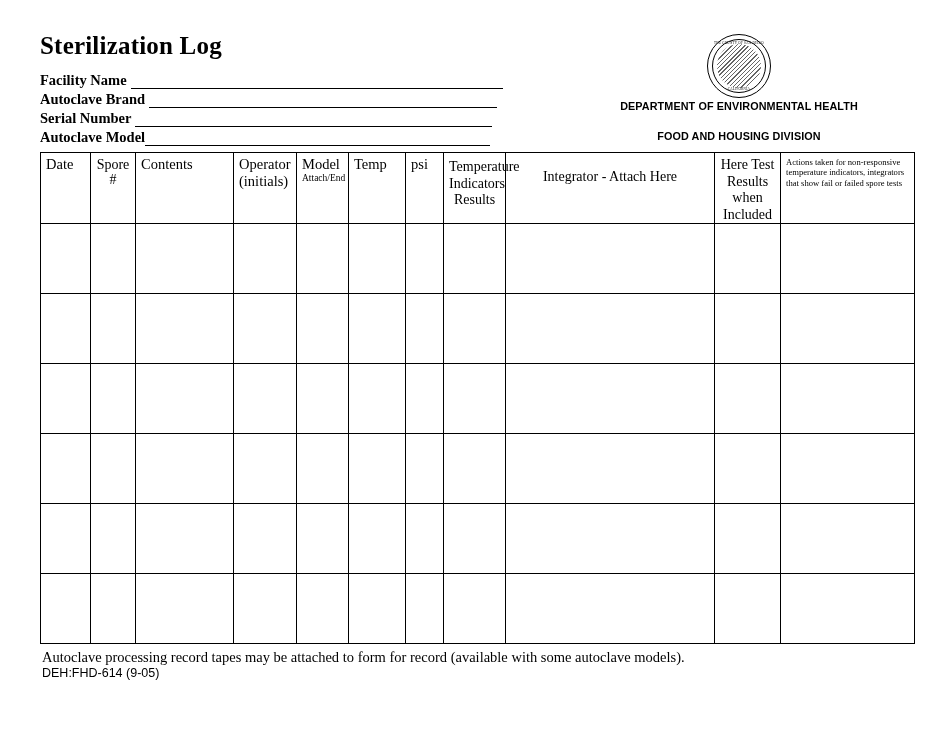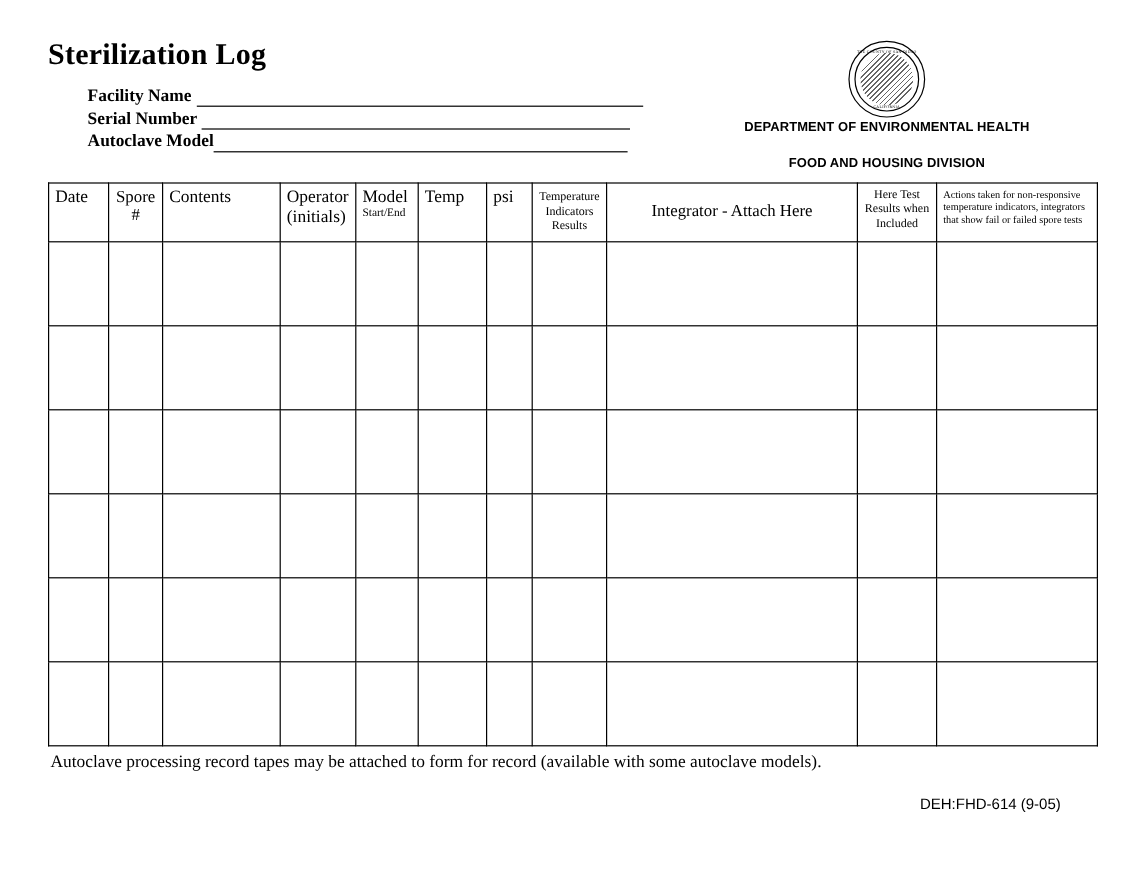--- a/index.html
+++ b/index.html
@@ -40,21 +40,20 @@
   }
   .field-row {
     display: flex;
     align-items: flex-end;
     height: 19px;
     font-size: 14.5px;
     font-weight: bold;
   }
   .field-label {
     white-space: nowrap;
-    margin-left: 33px;
   }
   .field-rule {
     flex: 0 0 auto;
     border-bottom: 1px solid #000;
     height: 13px;
     margin-left: 4px;
   }
   .rule-facility { width: 372px; }
   .rule-brand { width: 348px; }
   .rule-model { width: 345px; margin-left: 0px; }
@@ -146,21 +145,21 @@
     padding: 4px 5px 0 5px;
     line-height: 1.08;
   }
   .th-main {
     font-size: 14.5px;
   }
   .th-sub {
     font-size: 9.5px;
   }
   .th-small {
-    font-size: 10px;
+    font-size: 14px;
     text-align: center;
     line-height: 1.18;
   }
   .th-center {
     text-align: center;
     font-size: 14px;
   }
   .th-tiny {
     font-size: 8.6px;
     line-height: 1.2;
@@ -183,42 +182,44 @@
   col.c-actions { width: 134px; }
 
   
   .footer-note {
     margin-left: 4px;
     margin-top: 5px;
     font-size: 14.5px;
   }
   .form-code {
     margin-left: 4px;
-    margin-top: 19px;
     font-family: "Liberation Sans", sans-serif;
     font-size: 12.5px;
-    text-align: right;
   }
 </style>
 </head>
 <body>
 
 <div class="page">
 
   <div class="header">
 
     <div class="doc-title">Sterilization Log</div>
 
     <div class="fields">
 
       <div class="field-row">
         <span class="field-label">Facility Name</span>
         <span class="field-rule rule-facility"></span>
       </div>
 
+      <div class="field-row">
+        <span class="field-label">Autoclave Brand</span>
+        <span class="field-rule rule-brand"></span>
+      </div>
 
       <div class="field-row">
         <span class="field-label">Serial Number</span>
         <span class="field-rule rule-serial"></span>
       </div>
 
       <div class="field-row">
         <span class="field-label">Autoclave Model</span>
         <span class="field-rule rule-model"></span>
       </div>
@@ -262,21 +263,21 @@
         </th>
         <th>
           <div class="th-pad th-main">Contents</div>
         </th>
         <th>
           <div class="th-pad th-main">Operator</div>
           <div class="th-pad th-main" style="padding-top:1px">(initials)</div>
         </th>
         <th>
           <div class="th-pad th-main">Model</div>
-          <div class="th-pad th-sub" style="padding-top:0">Start/End</div>
+          <div class="th-pad th-sub" style="padding-top:0">Attach/End</div>
         </th>
         <th>
           <div class="th-pad th-main">Temp</div>
         </th>
         <th>
           <div class="th-pad th-main">psi</div>
         </th>
         <th>
           <div class="th-pad th-small" style="padding-top:6px">Temperature Indicators Results</div>
         </th>

